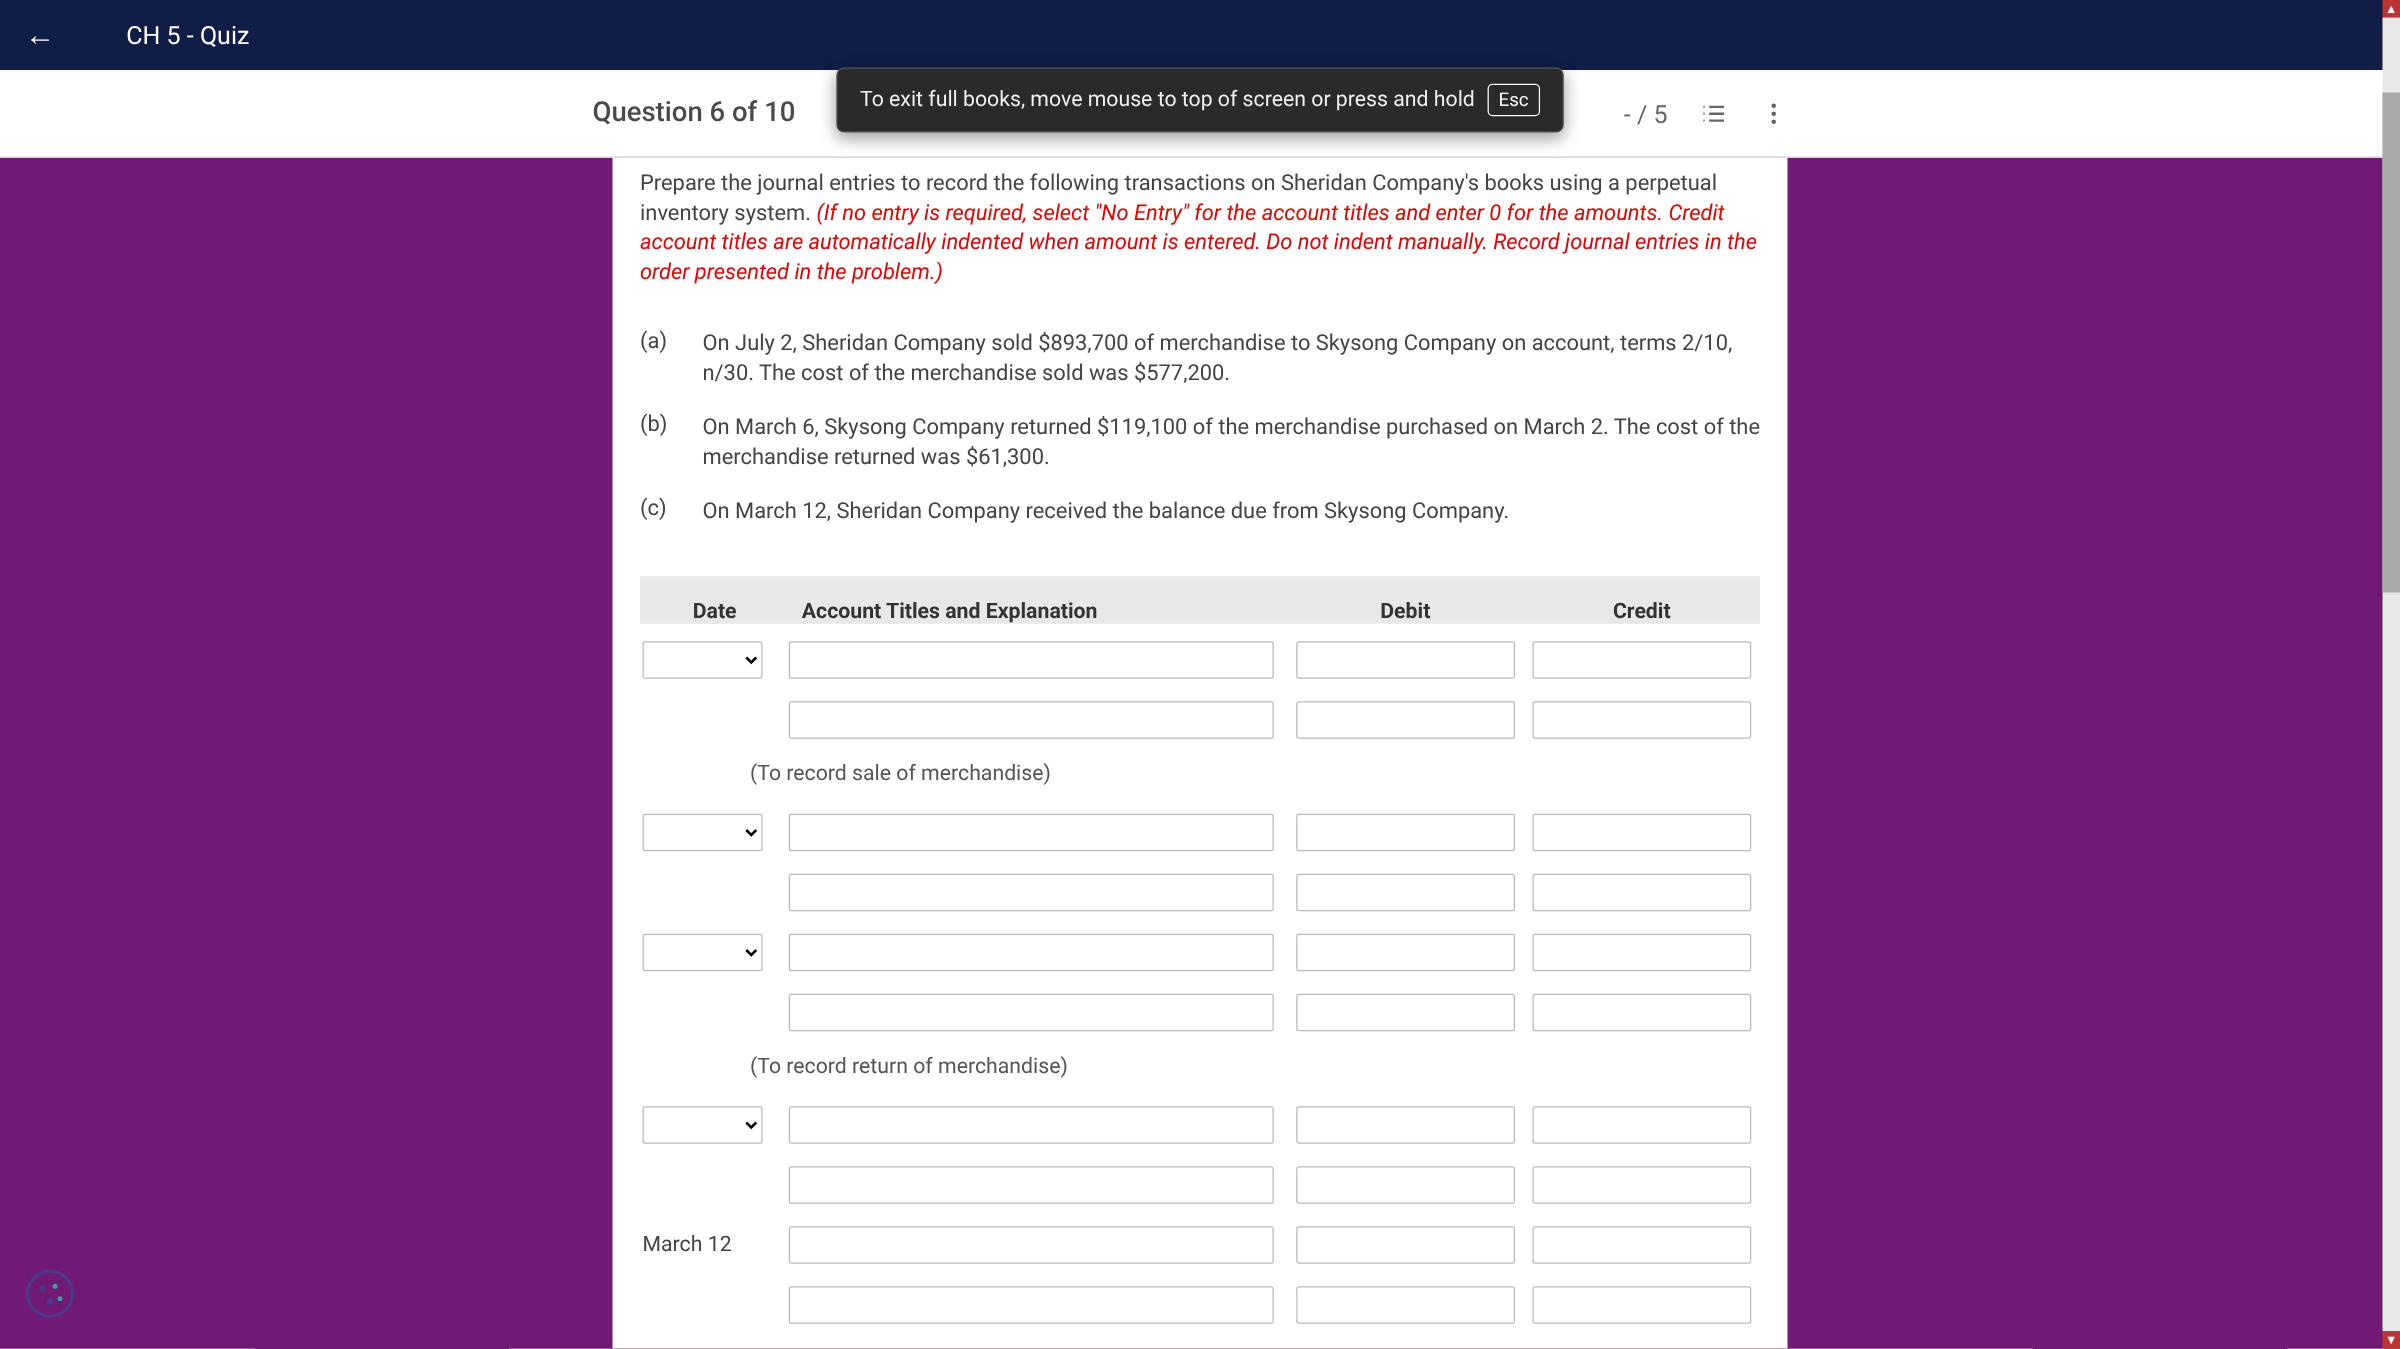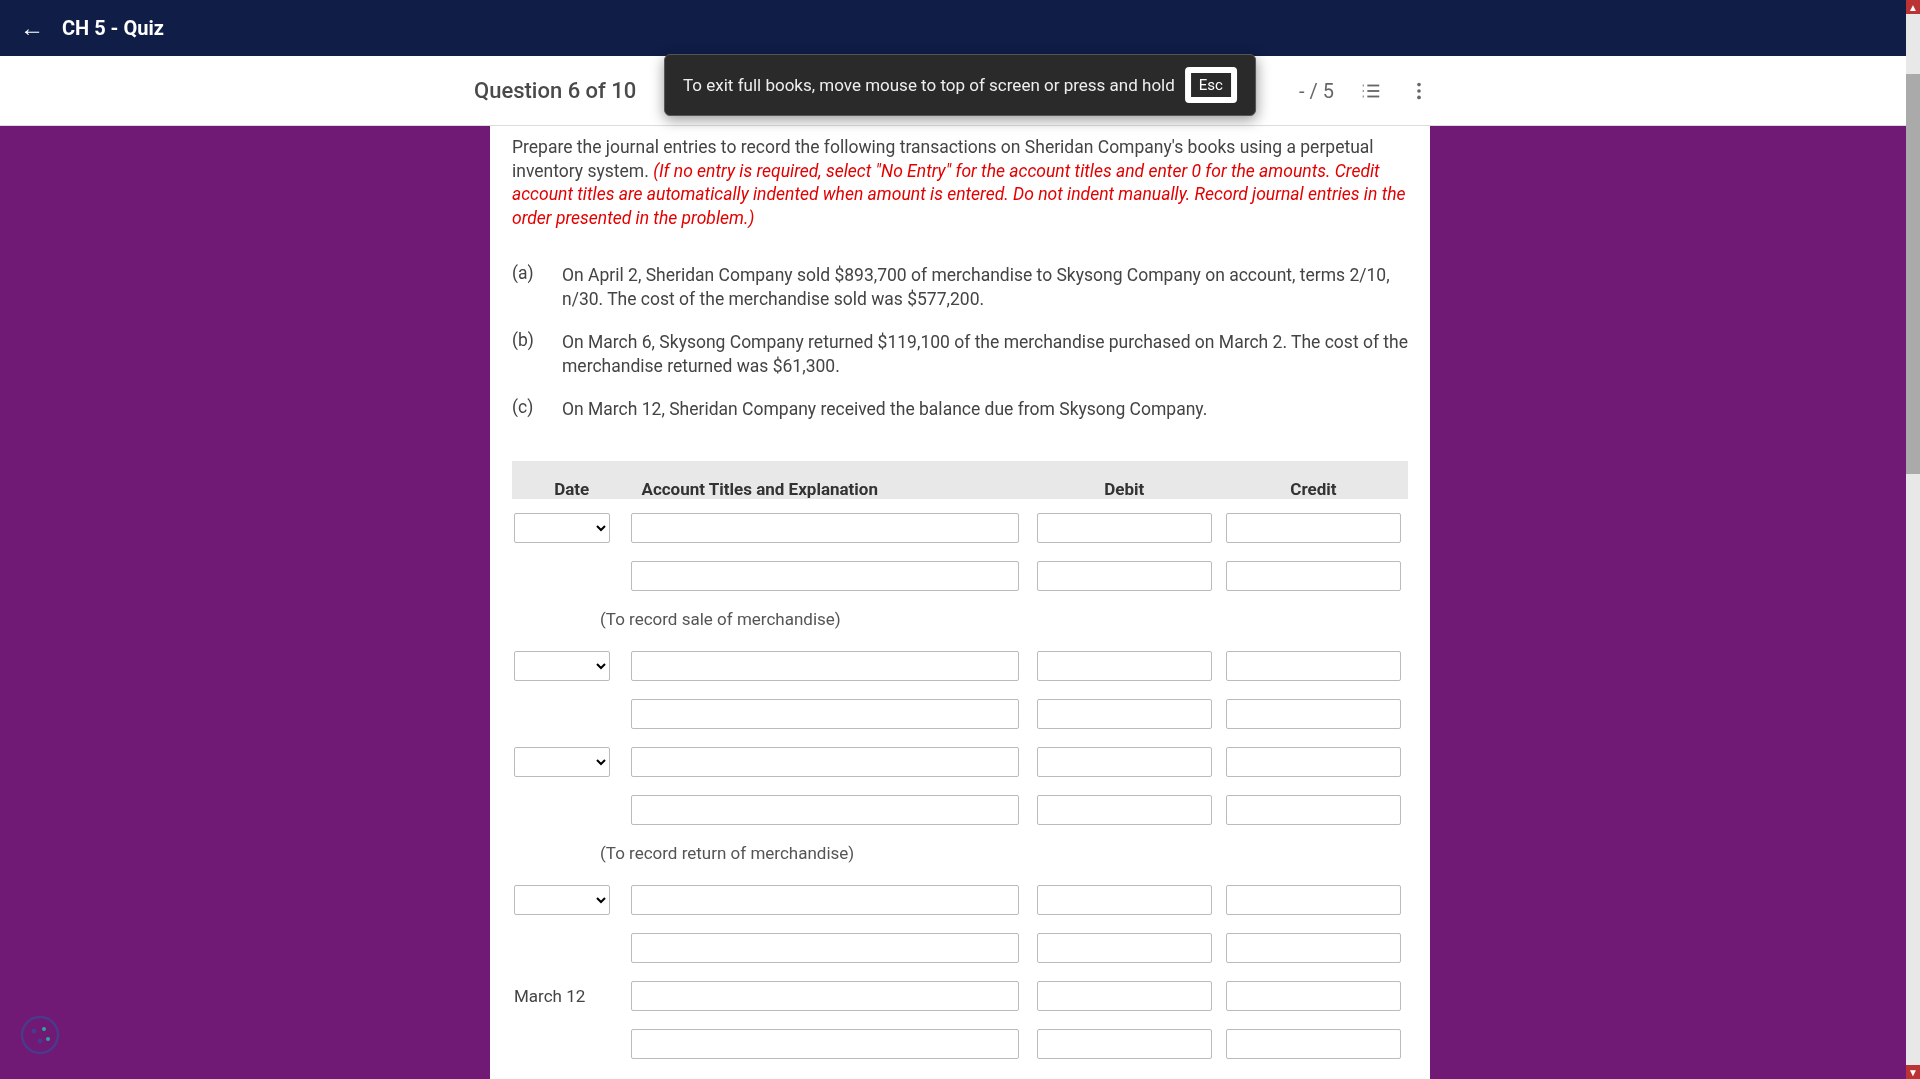--- a/index.html
+++ b/index.html
@@ -23,21 +23,22 @@
       padding: 0 20px;
       color: #fff;
     }
     .back-arrow {
       font-size: 24px;
       margin-right: 18px;
       cursor: pointer;
     }
     .top-title {
       font-size: 20px;
-      font-weight: 700;
+      font-weight: 400;
+      margin-left: 39px;
     }
     .sub-header {
       background: #fff;
       height: 70px;
       border-bottom: 1px solid #ddd;
       display: flex;
       align-items: center;
       padding: 0 0;
       position: relative;
     }
@@ -215,21 +216,21 @@
       border-radius: 6px;
       padding: 12px 18px;
       font-size: 17px;
       display: flex;
       align-items: center;
       gap: 10px;
       box-shadow: 0 4px 14px rgba(0,0,0,0.4);
       z-index: 100;
     }
     .esc-key {
-      border: 6px solid #ffffff;
+      border: 1px solid #ffffff;
       border-radius: 4px;
       padding: 3px 8px;
       font-size: 15px;
       color: #fff;
     }
     .cookie-icon {
       position: absolute;
       bottom: 22px;
       left: 18px;
       width: 44px;
@@ -313,21 +314,21 @@
 
 <div class="content-area">
   <div class="content-card">
     <div class="prompt-text">
       <span>Prepare the journal entries to record the following transactions on Sheridan Company's books using a perpetual inventory system. </span><span class="prompt-red">(If no entry is required, select "No Entry" for the account titles and enter 0 for the amounts. Credit account titles are automatically indented when amount is entered. Do not indent manually. Record journal entries in the order presented in the problem.)</span>
     </div>
 
     <div class="sub-items" id="sub-items-container">
         <div class="sub-item">
           <div class="sub-item-label">(a)</div>
-          <div class="sub-item-text">On April 2, Sheridan Company sold $893,700 of merchandise to Skysong Company on account, terms 2/10, n/30. The cost of the merchandise sold was $577,200.</div>
+          <div class="sub-item-text">On July 2, Sheridan Company sold $893,700 of merchandise to Skysong Company on account, terms 2/10, n/30. The cost of the merchandise sold was $577,200.</div>
         </div>
         <div class="sub-item">
           <div class="sub-item-label">(b)</div>
           <div class="sub-item-text">On March 6, Skysong Company returned $119,100 of the merchandise purchased on March 2. The cost of the merchandise returned was $61,300.</div>
         </div>
         <div class="sub-item">
           <div class="sub-item-label">(c)</div>
           <div class="sub-item-text">On March 12, Sheridan Company received the balance due from Skysong Company.</div>
         </div>
       </div>

